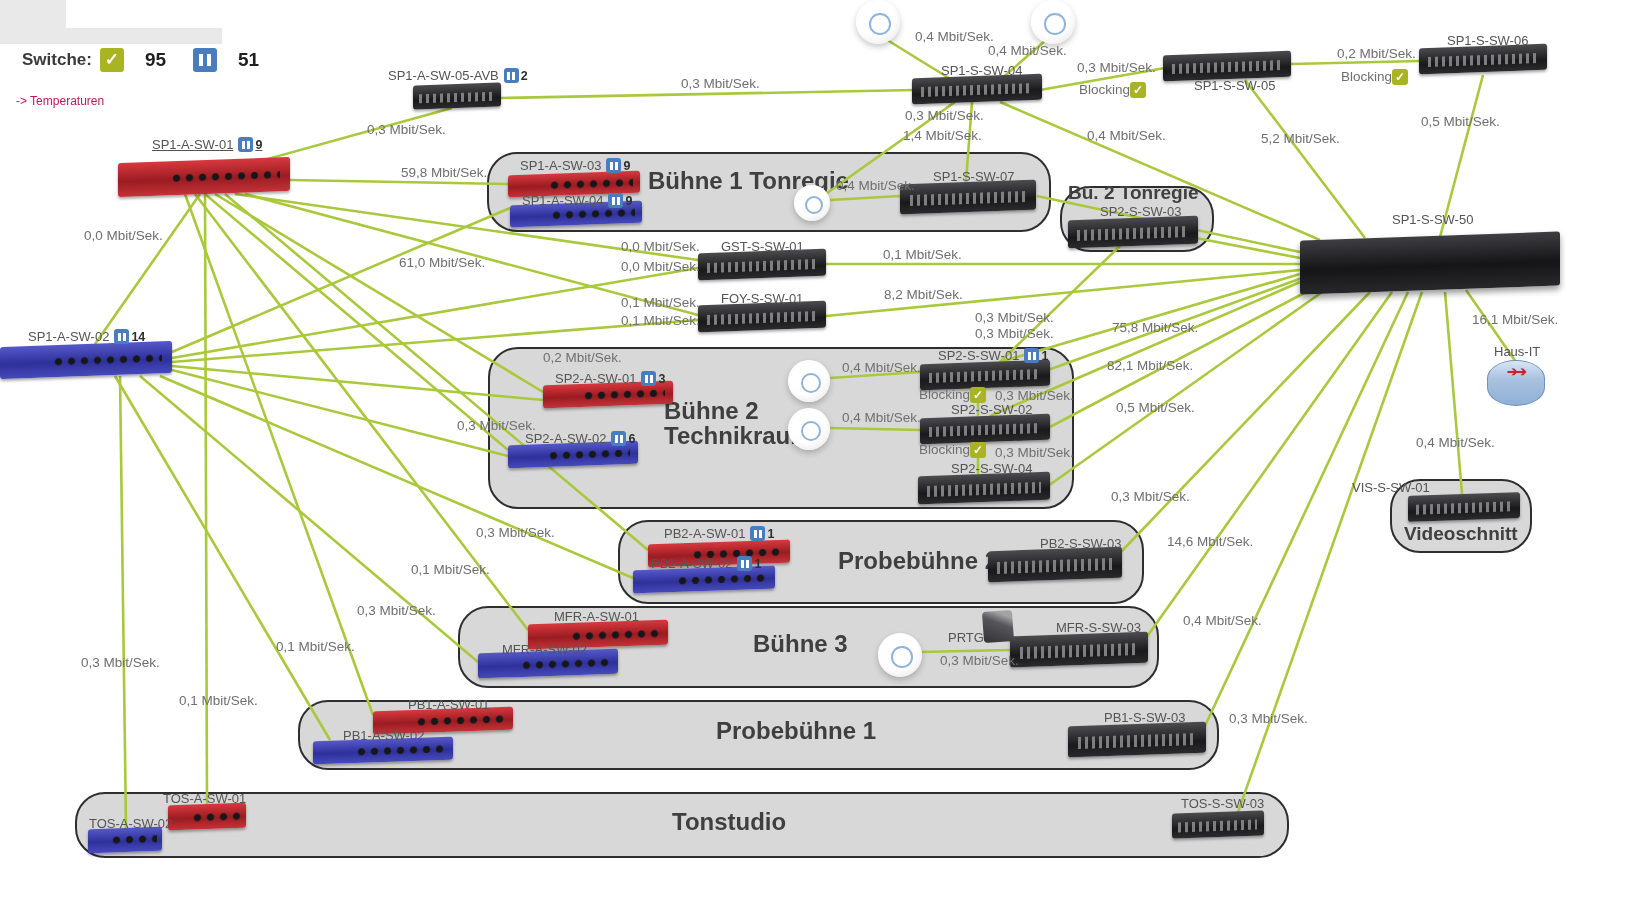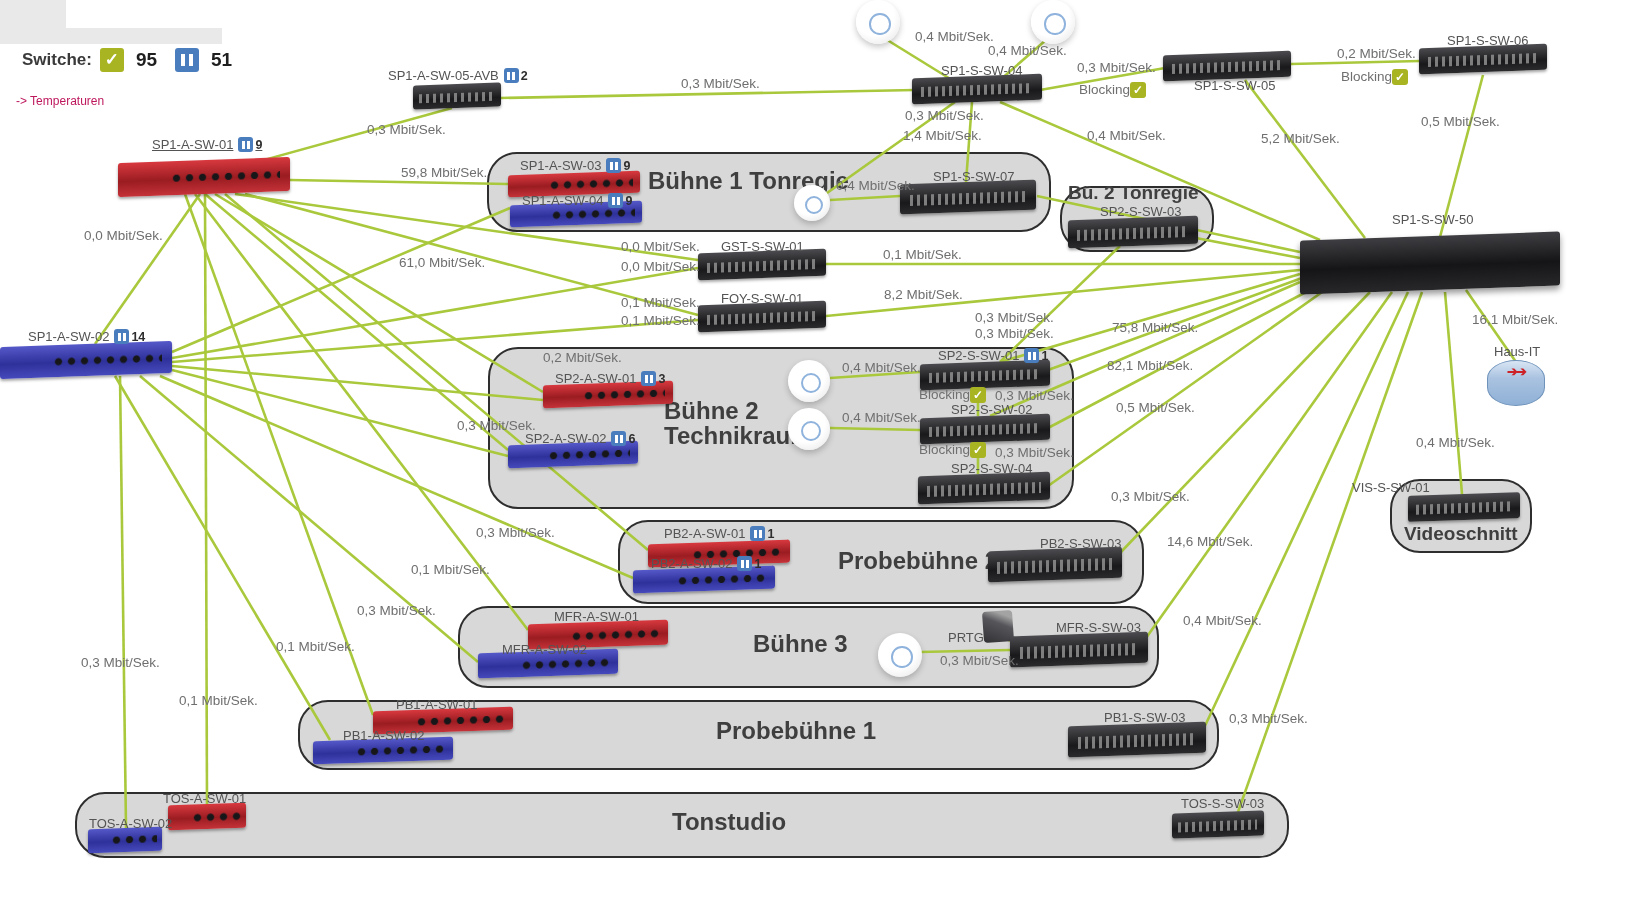--- a/index.html
+++ b/index.html
@@ -2,21 +2,21 @@
 <html><head>
 <meta charset="utf-8">
 <style>
   html,body{margin:0;padding:0;background:#fff;font-family:"Liberation Sans",sans-serif;}
   #stage{position:relative;width:1636px;height:919px;overflow:hidden;background:#fff;}
   
   .corner-gray{position:absolute;left:0;top:0;width:222px;height:44px;background:#e9e9e9;}
   .corner-white{position:absolute;left:66px;top:0;width:156px;height:28px;background:#fff;}
   
   .legend{position:absolute;left:22px;top:48px;display:flex;align-items:center;font-size:17px;font-weight:bold;color:#3a3a3a;}
-  .legend .num{font-size:19px;color:#1f1f1f;margin:0 12px;}
+  .legend .num{font-size:19px;color:#1f1f1f;margin:0 21px;}
   .temp-link{position:absolute;left:16px;top:94px;font-size:12px;color:#be185d;}
   .cbadge{display:inline-block;background:#a8b422;border-radius:3px;color:#fff;font-weight:bold;text-align:center;}
   .cbadge.sm{width:16px;height:16px;line-height:16px;font-size:12px;}
   .cbadge.lg{width:24px;height:24px;line-height:24px;font-size:17px;margin-left:8px;}
   .pbadge{display:inline-block;background:#4a7dbd;border-radius:3px;text-align:center;vertical-align:middle;}
   .pbadge.lg{width:24px;height:24px;margin-left:6px;}
   .pbadge.lg i{display:inline-block;width:4px;height:12px;background:#fff;margin:6px 2px 0;}
   .pbadge.sm{width:15px;height:15px;margin:0 2px 2px 5px;}
   .pbadge.sm i{display:inline-block;width:3px;height:8px;background:#fff;margin:3px 1px 0;}
   
@@ -285,21 +285,21 @@
     <div class="nlabel" style="left: 948px; top: 630px;">PRTG</div>
     <div class="node sw" style="left: 1010px; top: 634px; width: 138px; height: 31px;">
       <div class="dev"></div>
       <div class="ports"></div>
     </div>
     <div class="nlabel" style="left: 1056px; top: 620px;">MFR-S-SW-03</div>
     <div class="node audio-red" style="left: 373px; top: 709px; width: 140px; height: 23px;">
       <div class="dev"></div>
       <div class="knobs"></div>
     </div>
-    <div class="nlabel" style="left: 396px; top: 697px;">PB1-A-SW-01</div>
+    <div class="nlabel" style="left: 408px; top: 697px;">PB1-A-SW-01</div>
     <div class="node audio-blue" style="left: 313px; top: 739px; width: 140px; height: 23px;">
       <div class="dev"></div>
       <div class="knobs"></div>
     </div>
     <div class="nlabel" style="left: 343px; top: 728px;">PB1-A-SW-02</div>
     <div class="node sw" style="left: 1068px; top: 724px; width: 138px; height: 31px;">
       <div class="dev"></div>
       <div class="ports"></div>
     </div>
     <div class="nlabel" style="left: 1104px; top: 710px;">PB1-S-SW-03</div>

